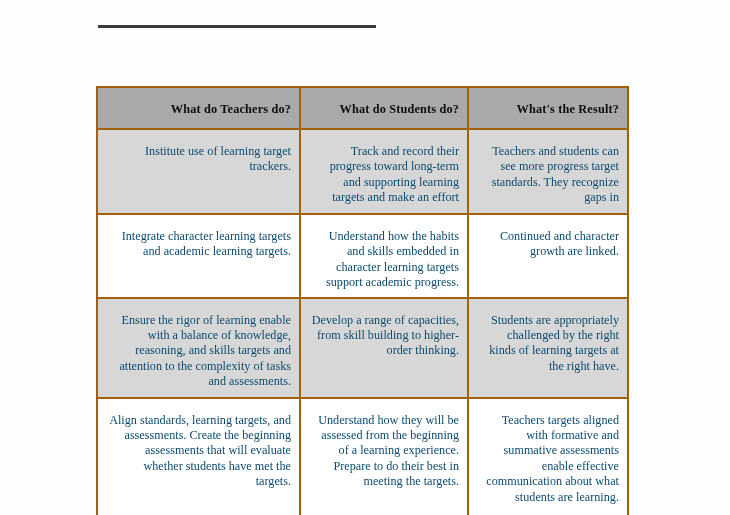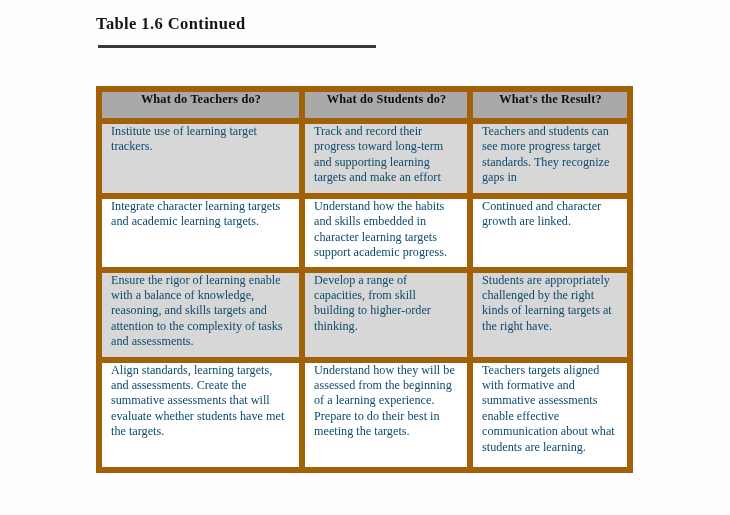--- a/index.html
+++ b/index.html
@@ -56,24 +56,25 @@
     border-collapse: collapse;
     table-layout: fixed;
     border: 1px solid #4a4a4a;
   }
   #data-table col.c1 { width: 203px; }
   #data-table col.c2 { width: 168px; }
   #data-table col.c3 { width: 160px; }
 
   #data-table th,
   #data-table td {
-    border: 6px solid #a16207;
+    border: 2px solid #a16207;
     vertical-align: top;
-    padding: 0 8px 6px 9px;
+    padding: 14px 8px 6px 9px;
     overflow: hidden;
+    text-align: right;
   }
 
   thead th {
     background: #a9a9a9;
     font-weight: bold;
     font-size: 12.3px;
     color: #0d0d0d;
     letter-spacing: 0.15px;
     height: 20px;
     padding-top: 4px;
@@ -100,21 +101,20 @@
     display: block;
     white-space: pre-line;
   }
 </style>
 </head>
 <body>
 
 <div id="page">
 
   <div id="title-block">
-    <div id="page-title">Table 1.6 Continued</div>
     <div id="title-rule"></div>
   </div>
 
   <table id="data-table">
     <colgroup>
       <col class="c1">
       <col class="c2">
       <col class="c3">
     </colgroup>
     <thead>
@@ -153,21 +153,21 @@
         </td>
         <td>
           <span class="cell-text">Develop a range of capacities, from skill building to higher-order thinking.</span>
         </td>
         <td>
           <span class="cell-text">Students are appropriately challenged by the right kinds of learning targets at the right have.</span>
         </td>
       </tr>
       <tr class="plain r4">
         <td>
-          <span class="cell-text">Align standards, learning targets, and assessments. Create the summative assessments that will evaluate whether students have met the targets.</span>
+          <span class="cell-text">Align standards, learning targets, and assessments. Create the beginning assessments that will evaluate whether students have met the targets.</span>
         </td>
         <td>
           <span class="cell-text">Understand how they will be assessed from the beginning of a learning experience. Prepare to do their best in meeting the targets.</span>
         </td>
         <td>
           <span class="cell-text">Teachers targets aligned with formative and summative assessments enable effective communication about what students are learning.</span>
         </td>
       </tr>
     </tbody>
   </table>

